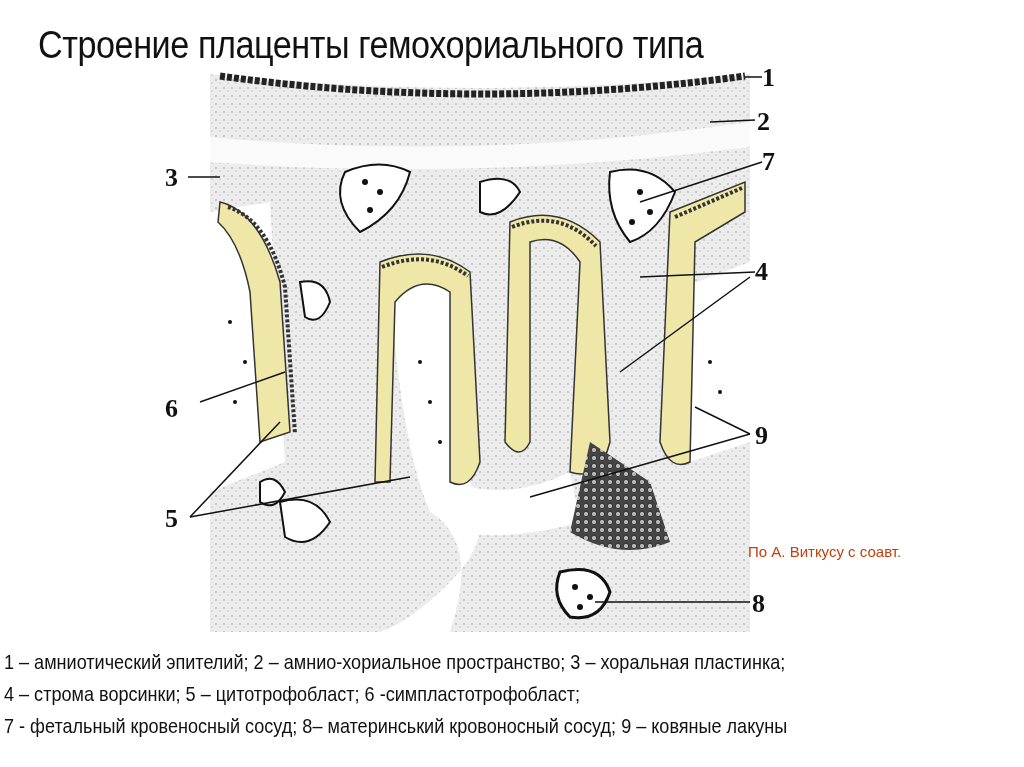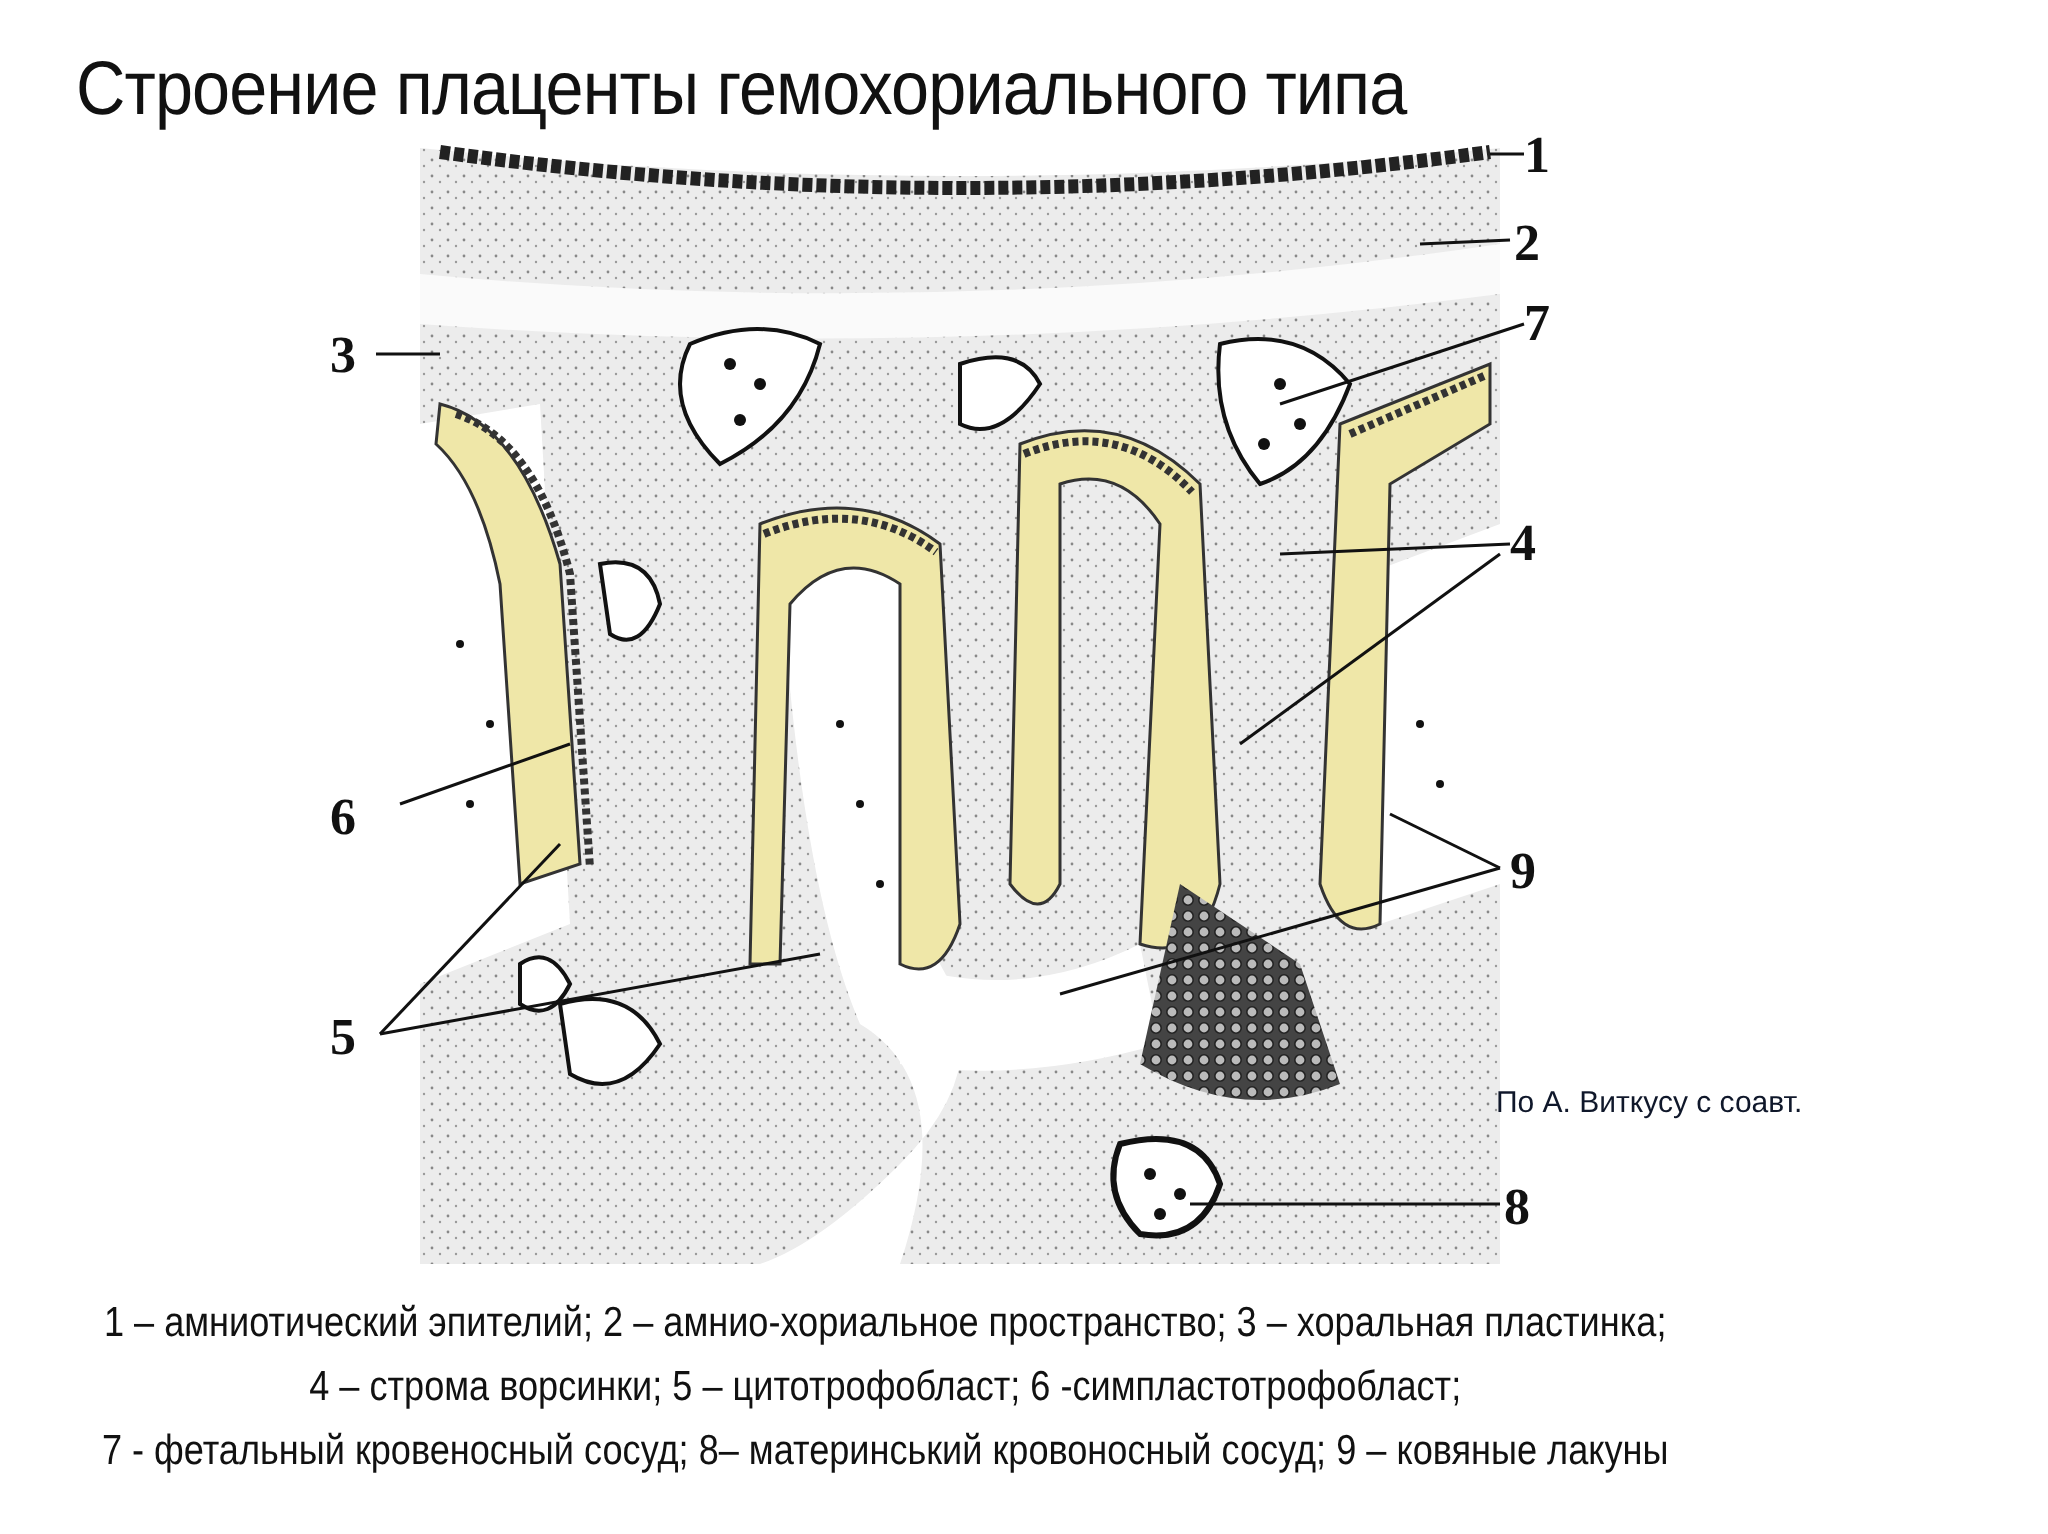--- a/index.html
+++ b/index.html
@@ -1,20 +1,20 @@
 <!DOCTYPE html>
 <html><head>
 <meta charset="utf-8">
 <style>
   html,body{margin:0;padding:0;}
   body{width:1024px;height:767px;background:#ffffff;position:relative;overflow:hidden;font-family:"Liberation Sans",sans-serif;}
   .title{position:absolute;left:38px;top:24px;font-size:38px;color:#111;letter-spacing:-0.5px;white-space:nowrap;font-family:"Liberation Sans",sans-serif;transform:scaleX(0.9);transform-origin:left top;}
   .figure{position:absolute;left:150px;top:62px;width:650px;height:578px;}
-  .credit{position:absolute;left:748px;top:543px;font-size:15px;color:#0f172a;white-space:nowrap;}
-  .legend{position:absolute;left:4px;top:646px;width:1020px;text-align:center;}
+  .credit{position:absolute;left:748px;top:543px;font-size:15px;color:#c2410c;white-space:nowrap;}
+  .legend{position:absolute;left:4px;top:646px;width:1020px;}
   .legend-line{font-size:21px;color:#111;white-space:nowrap;line-height:32px;transform:scaleX(0.86);transform-origin:left top;}
   svg text{font-family:"Liberation Serif",serif;font-weight:bold;}
 </style>
 </head>
 <body>
 
 <div class="title">Строение плаценты гемохориального типа</div>
 
 <div class="figure">
   <svg width="650" height="578" viewBox="0 0 650 578" xmlns="http://www.w3.org/2000/svg">

